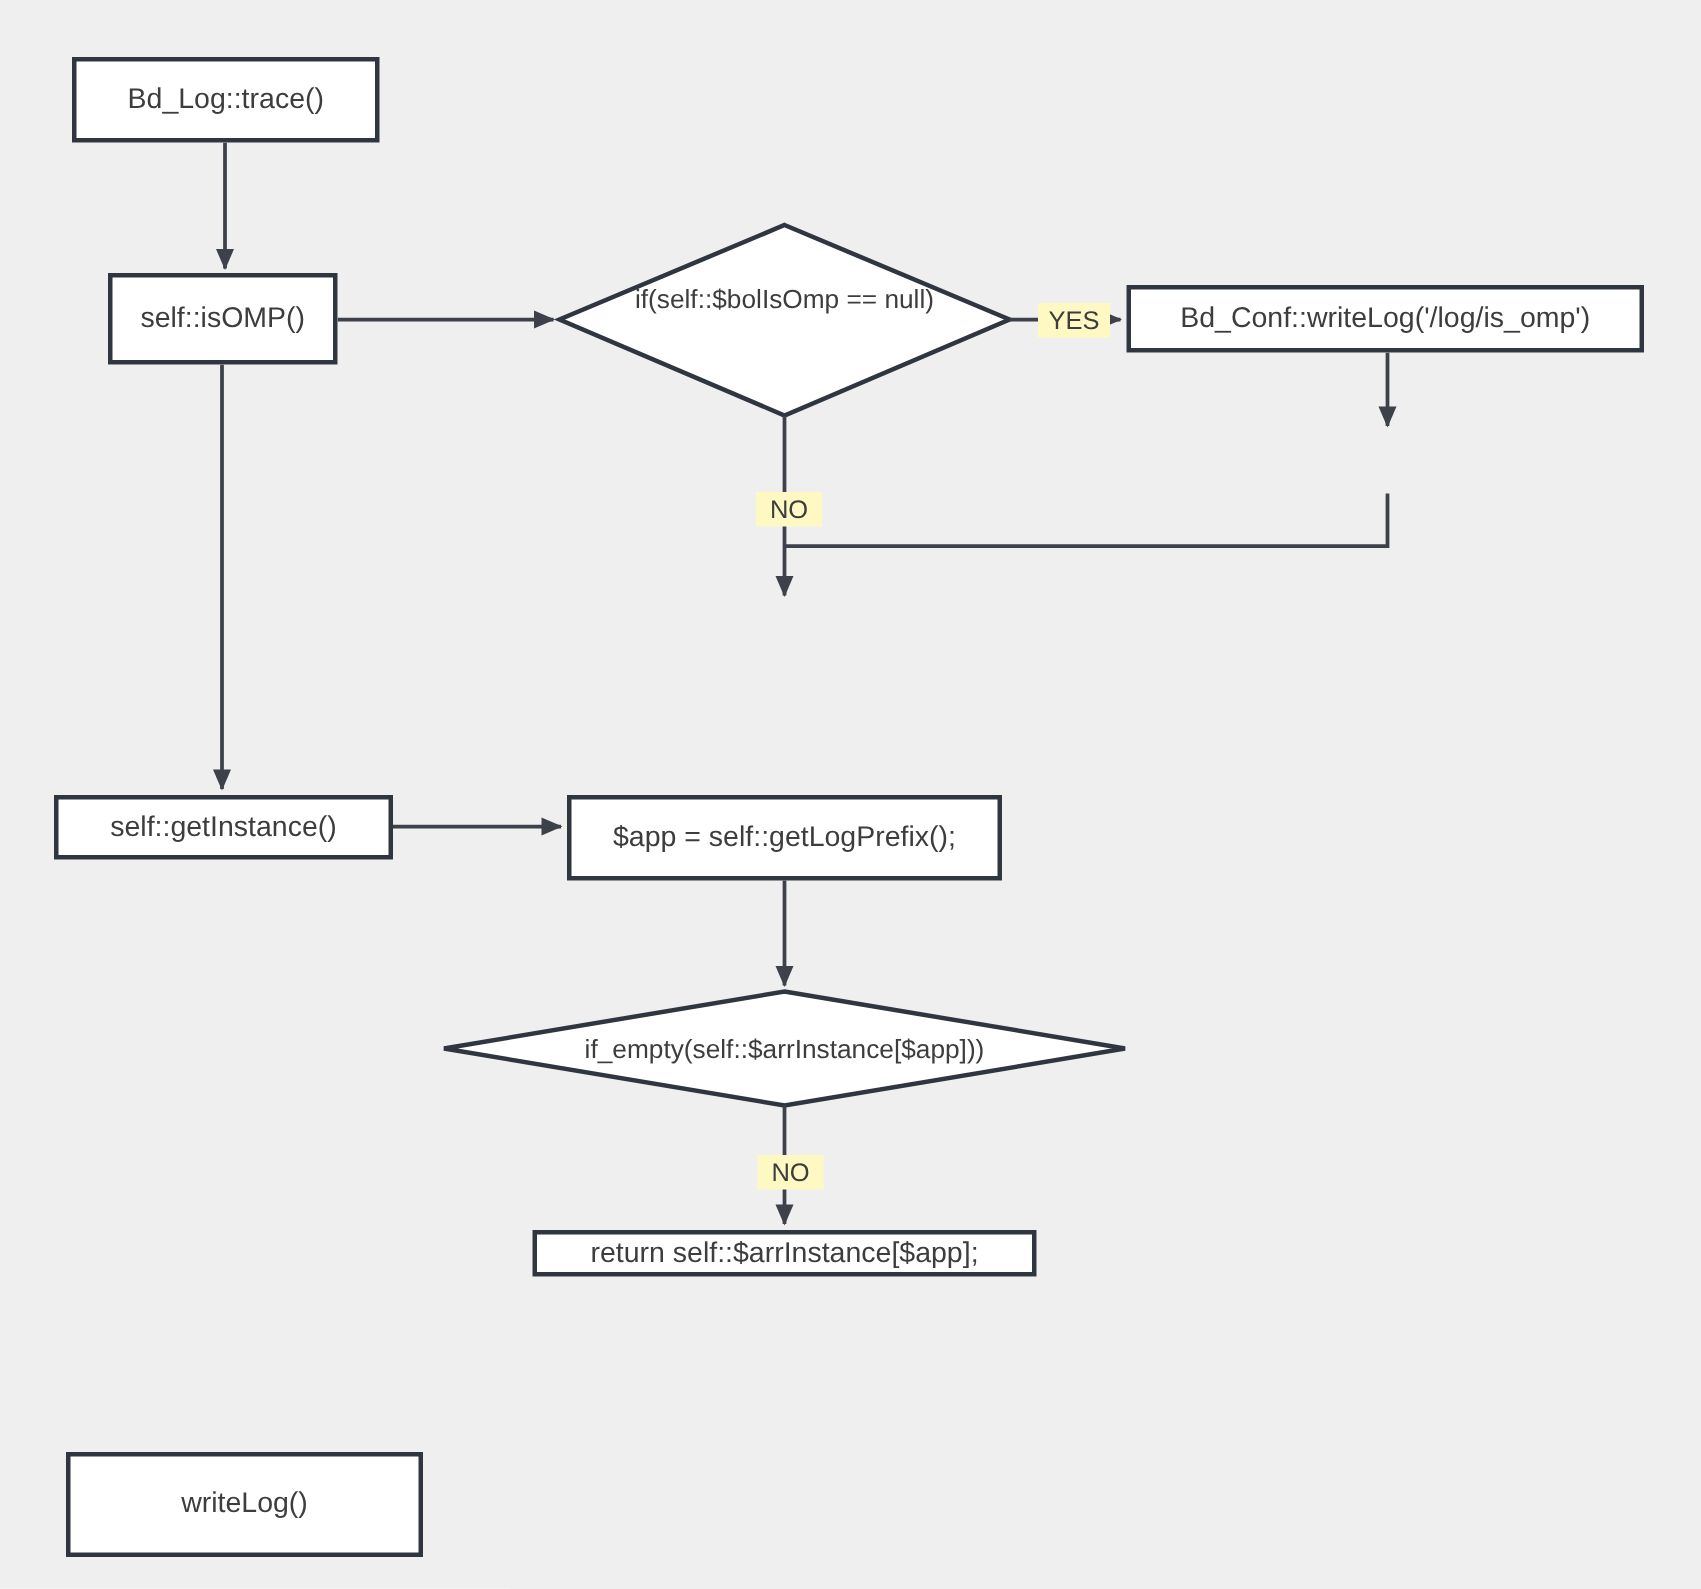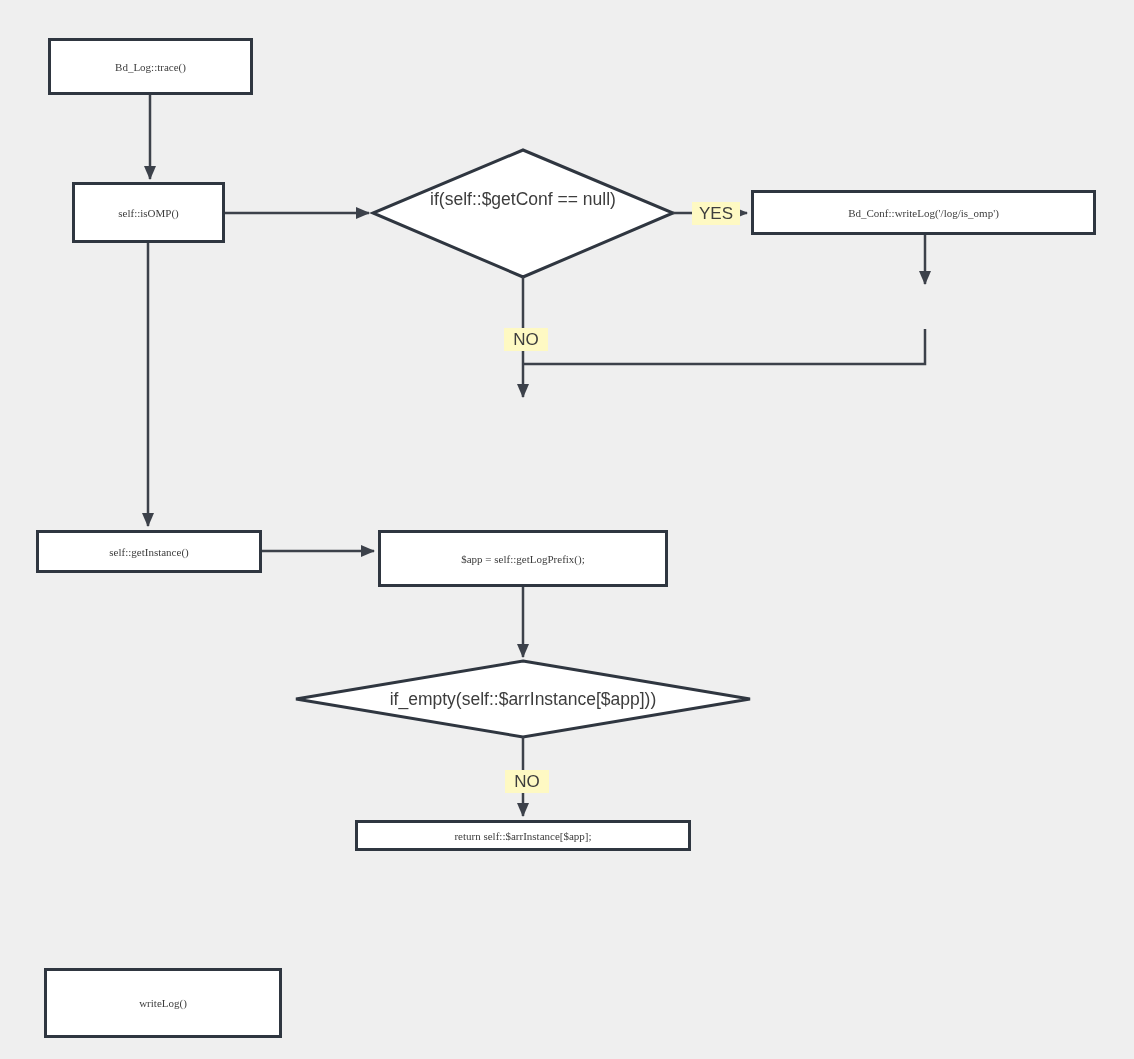--- a/index.html
+++ b/index.html
@@ -11,24 +11,23 @@
     color:#3d3d3d;
     overflow:hidden;
   }
   .wires{position:absolute;left:0;top:0;width:1134px;height:1059px;}
   .node{
     position:absolute;
     box-sizing:border-box;
     background:#ffffff;
     border:3px solid #2f3640;
     display:flex;align-items:center;justify-content:center;
-    font-size:11px;
+    font-size:19px;
     white-space:nowrap;
     text-align:left;
-    font-family:Liberation Serif, serif;
   }
   .dlabel{
     position:absolute;
     display:flex;align-items:center;justify-content:center;
     font-size:17.5px;
     line-height:26px;
     text-align:center;
     white-space:nowrap;
     pointer-events:none;
   }
@@ -79,21 +78,21 @@
   <div class="node" style="left:36px;top:530px;width:226px;height:43px">self::getInstance()</div>
 
   <div class="node" style="left:378px;top:530px;width:290px;height:57px">$app = self::getLogPrefix();</div>
 
   <div class="node" style="left:355px;top:820px;width:336px;height:31px">return self::$arrInstance[$app];</div>
 
   <div class="node" style="left:44px;top:968px;width:238px;height:70px">writeLog()</div>
 
   <div class="dlabel" style="left:383px;top:186px;width:280px">
     <div>if</div>
-    <div>(self::$getConf == null)</div>
+    <div>(self::$bolIsOmp == null)</div>
   </div>
 
   <div class="dlabel" style="left:333px;top:686px;width:380px">if_empty(self::$arrInstance[$app]))</div>
 
   <div class="chip" style="left:692px;top:202px;width:42px">YES</div>
 
   <div class="chip" style="left:504px;top:328px;width:38px">NO</div>
 
   <div class="chip" style="left:505px;top:770px;width:38px">NO</div>
 

